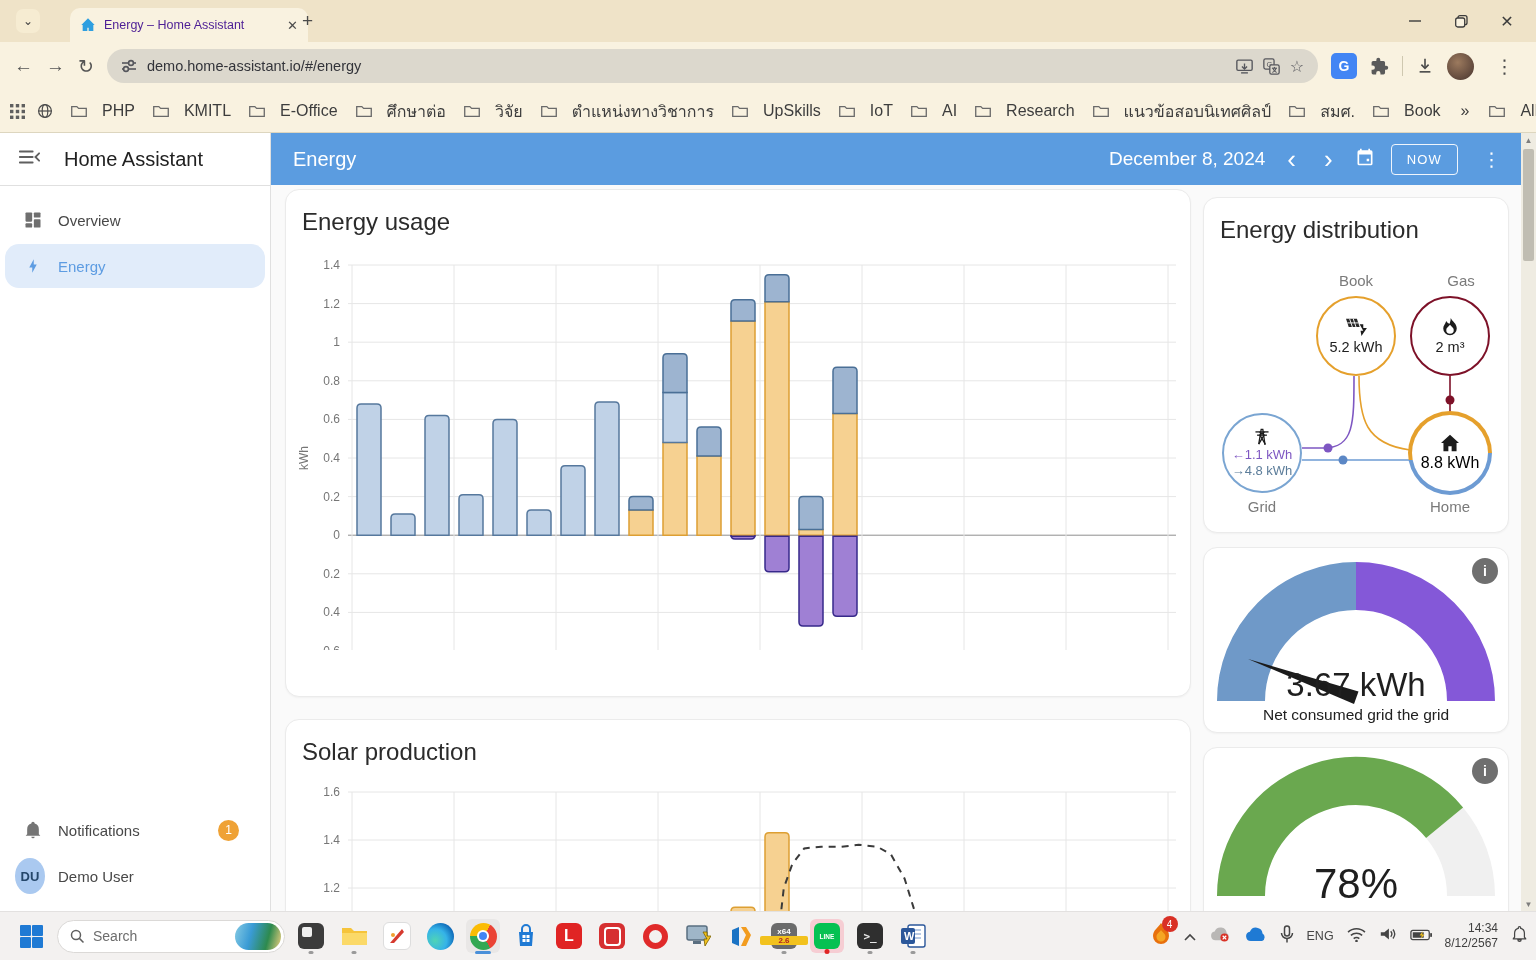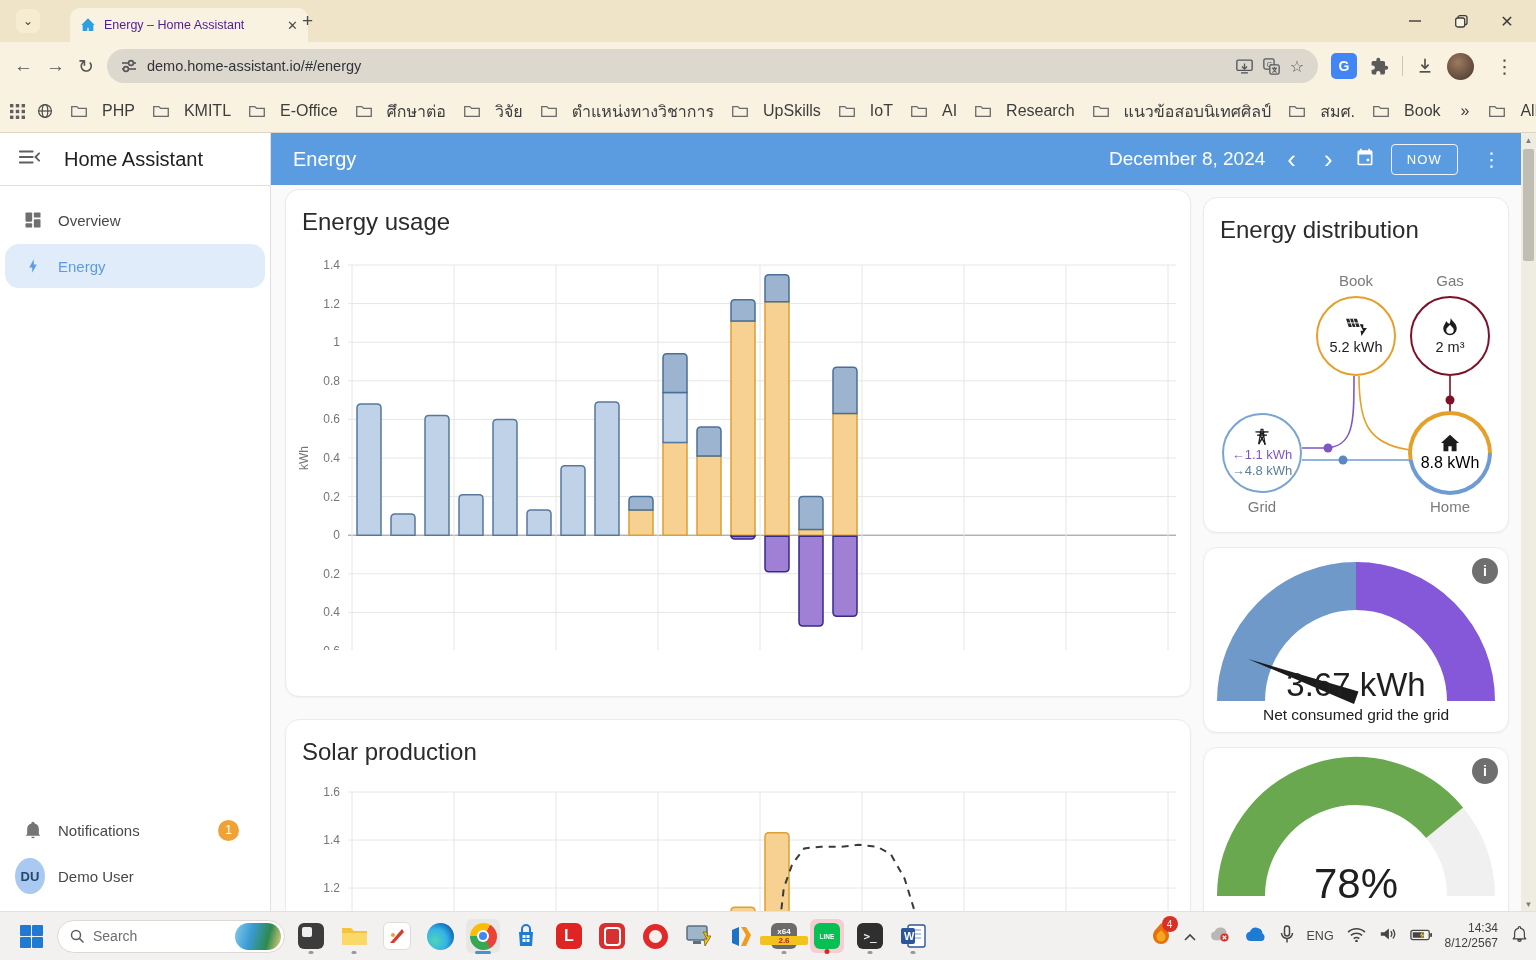--- a/index.html
+++ b/index.html
@@ -458,21 +458,21 @@
           <svg width="306" height="336" style="position:absolute;left:0;top:0;">
             <path d="M150,178 C150,225 150,250 120,250 L98,250" fill="none" stroke="#7e57c2" stroke-width="1.6"></path>
             <circle cx="124" cy="250" r="4.5" fill="#7e57c2"></circle>
             <path d="M155,178 C155,222 162,246 206,252" fill="none" stroke="#e5a02c" stroke-width="1.6"></path>
             <path d="M98,262 L206,262" fill="none" stroke="#6d9bd3" stroke-width="1.6"></path>
             <circle cx="139" cy="262" r="4.5" fill="#5b87c5"></circle>
             <path d="M246,178 L246,215" fill="none" stroke="#7d1128" stroke-width="1.6"></path>
             <circle cx="246" cy="202" r="4.5" fill="#7d1128"></circle>
           </svg>
           <div class="dist-label" style="left:97px;top:74px;">Book</div>
-          <div class="dist-label" style="left:191px;top:74px;">Gas</div>
+          <div class="dist-label" style="left:202px;top:74px;">Gas</div>
           <div class="circ" style="left:112px;top:98px;border-color:#e5a02c;">
             <svg width="26" height="20" viewBox="0 0 28 22">
                 <g fill="#1c1c1c">
                   <path d="M3 2h12l3 9H6z" opacity="0.95"></path>
                   <line x1="7" y1="2" x2="10" y2="11" stroke="#fff" stroke-width="1"></line>
                   <line x1="11" y1="2" x2="14" y2="11" stroke="#fff" stroke-width="1"></line>
                   <line x1="4.5" y1="6.5" x2="16.5" y2="6.5" stroke="#fff" stroke-width="1"></line>
                   <path d="M22 8h-4l4 7h-3l1 6 6-9h-4z"></path>
                 </g>
               </svg>

